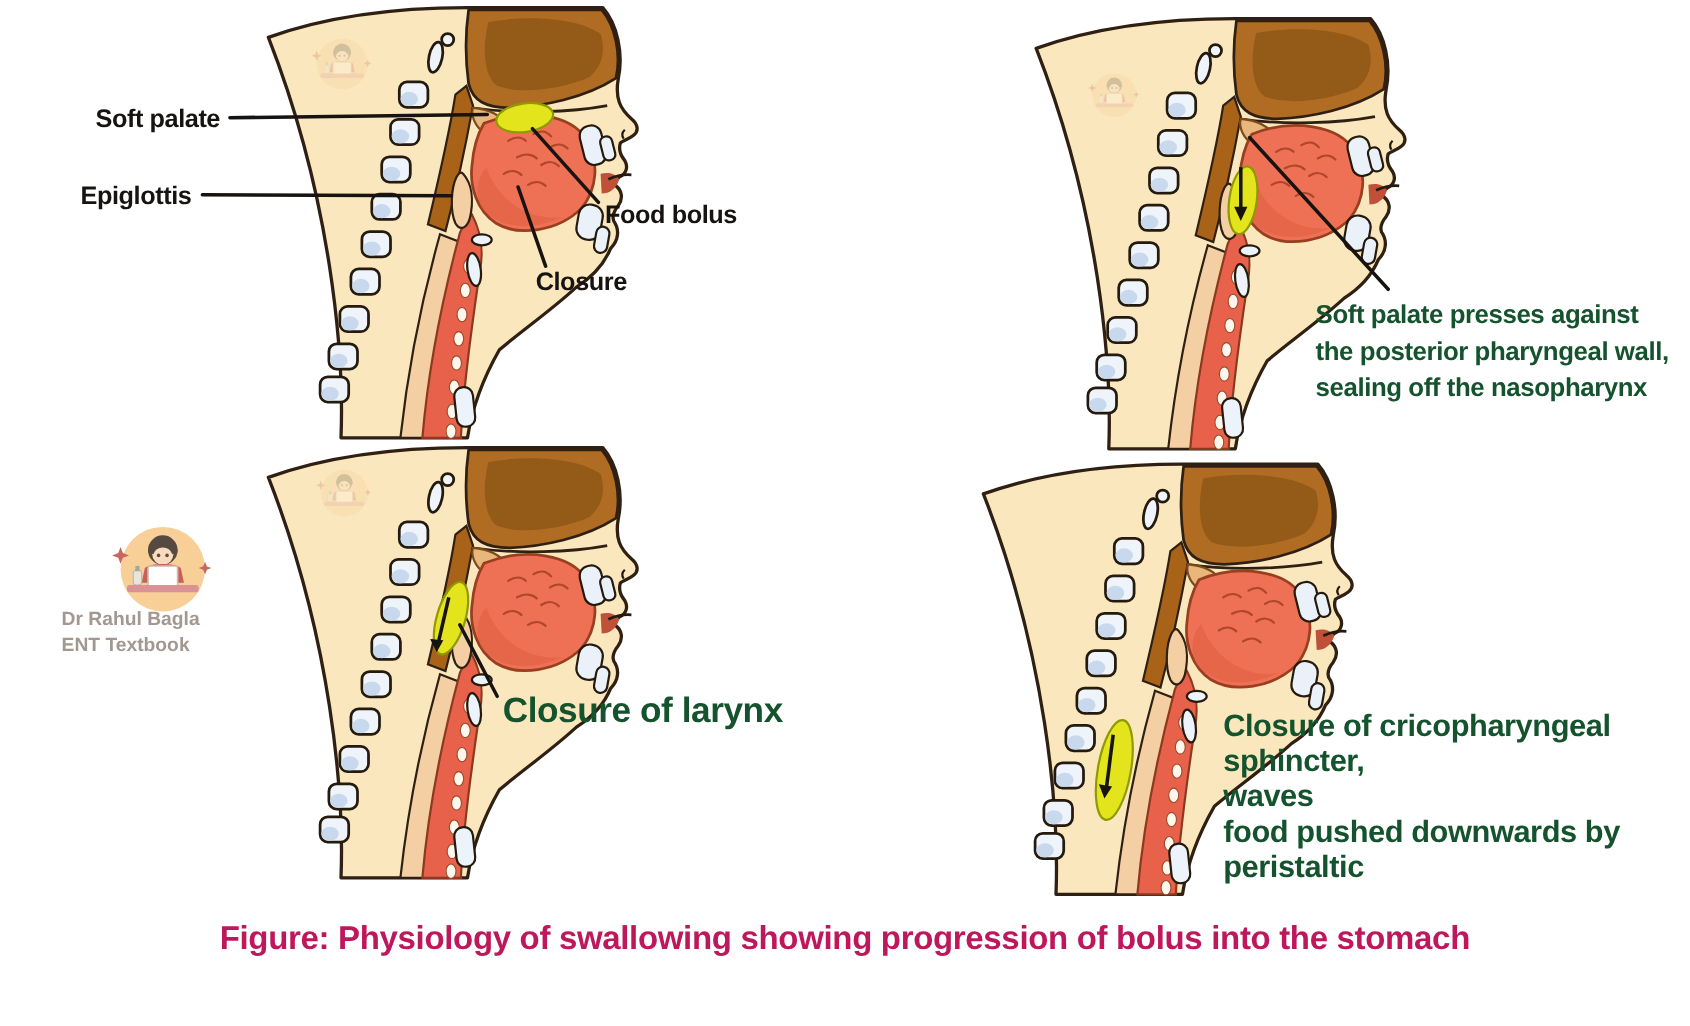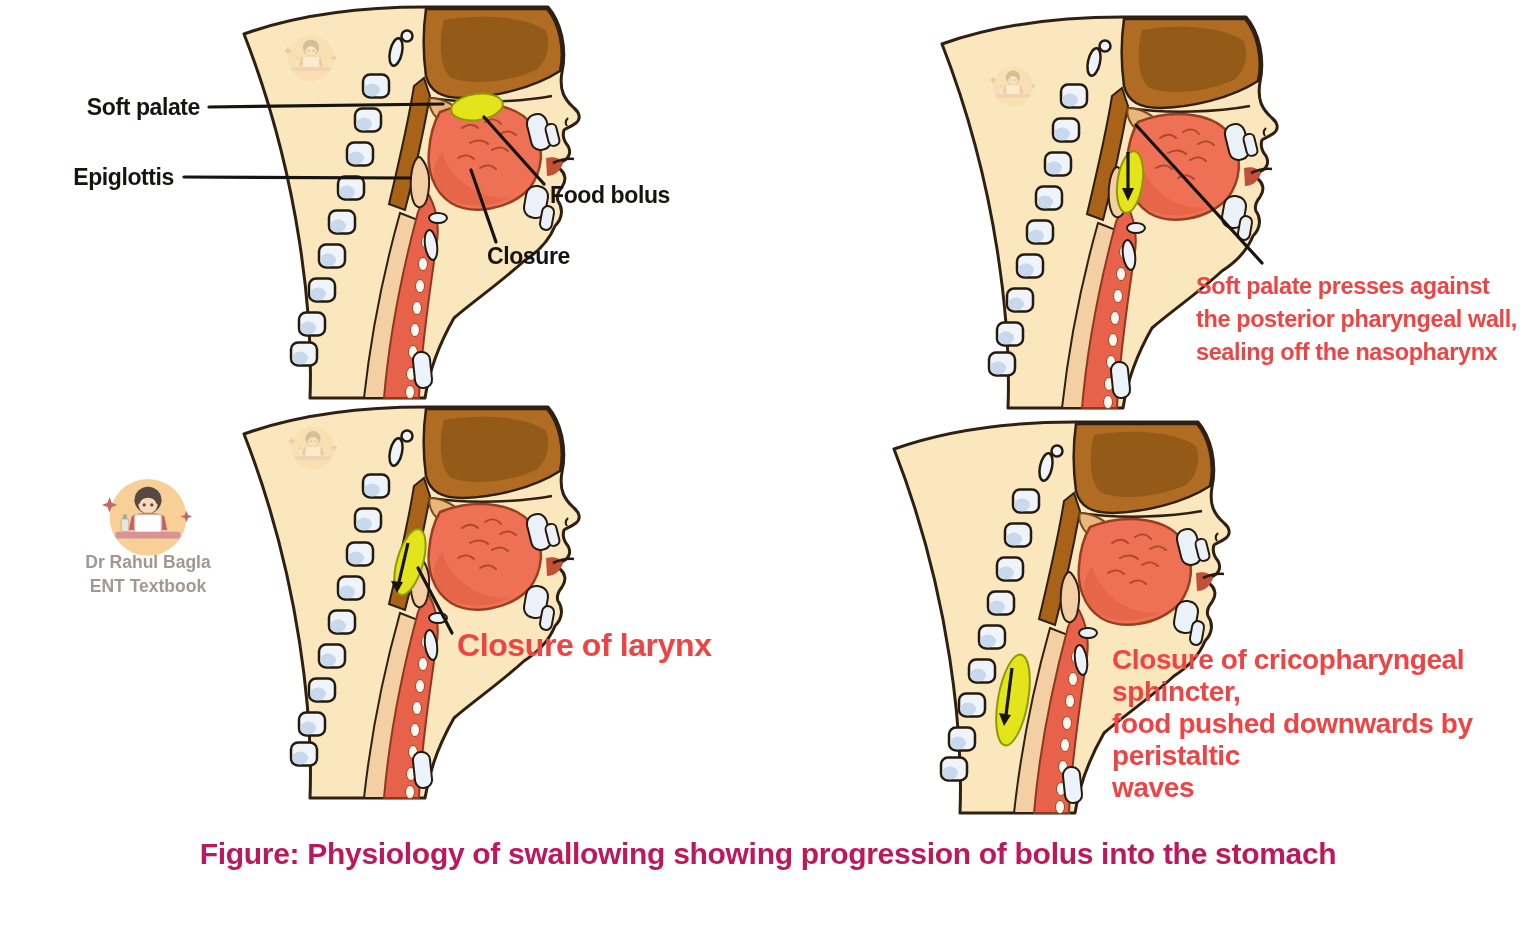--- a/index.html
+++ b/index.html
@@ -2,26 +2,26 @@
 <html><head>
 <meta charset="utf-8">
 <style>
   html,body{margin:0;padding:0;background:#ffffff;}
   .stage{position:relative;width:1536px;height:933px;background:#ffffff;overflow:hidden;
          font-family:"Liberation Sans",sans-serif;}
   .art{position:absolute;left:0;top:0;z-index:1;}
   .lbl{position:absolute;z-index:2;font-weight:700;color:#171310;font-size:23px;
        letter-spacing:-0.4px;line-height:1.15;white-space:nowrap;}
   .ra{text-align:right;}
-  .ann{position:absolute;z-index:2;font-weight:700;color:#ef4444;font-size:23.5px;
+  .ann{position:absolute;z-index:2;font-weight:700;color:#14532d;font-size:23.5px;
        letter-spacing:-0.4px;line-height:33px;}
   .ann span{display:block;}
   .caption{position:absolute;z-index:2;left:0;right:0;top:837px;text-align:center;
            font-weight:700;font-size:30px;letter-spacing:-0.3px;color:#be185d;}
-  .wm-text{position:absolute;z-index:2;left:56px;top:550px;width:184px;text-align:center;
+  .wm-text{position:absolute;z-index:2;left:56px;top:550px;width:184px;text-align:left;
            font-weight:700;font-size:17.5px;line-height:24px;color:#A39791;}
   .wm-text span{display:block;}
 </style>
 </head>
 <body>
 
 <div class="stage">
 
   <svg class="art" width="1536" height="933" viewBox="0 0 1536 933">
     <defs>
@@ -203,22 +203,22 @@
     <span>the posterior pharyngeal wall,</span>
     <span>sealing off the nasopharynx</span>
   </div>
 
   <div class="ann" style="left:457px;top:629px;font-size:32px;">
     <span>Closure of larynx</span>
   </div>
 
   <div class="ann" style="left:1112px;top:644px;width:420px;font-size:28px;line-height:32px;">
     <span>Closure of cricopharyngeal sphincter,</span>
+    <span>waves</span>
     <span>food pushed downwards by peristaltic</span>
-    <span>waves</span>
   </div>
 
   <div class="wm-text">
     <span>Dr Rahul Bagla</span>
     <span>ENT Textbook</span>
   </div>
 
   <div class="caption">Figure: Physiology of swallowing showing progression of bolus into the stomach</div>
 
 </div>

